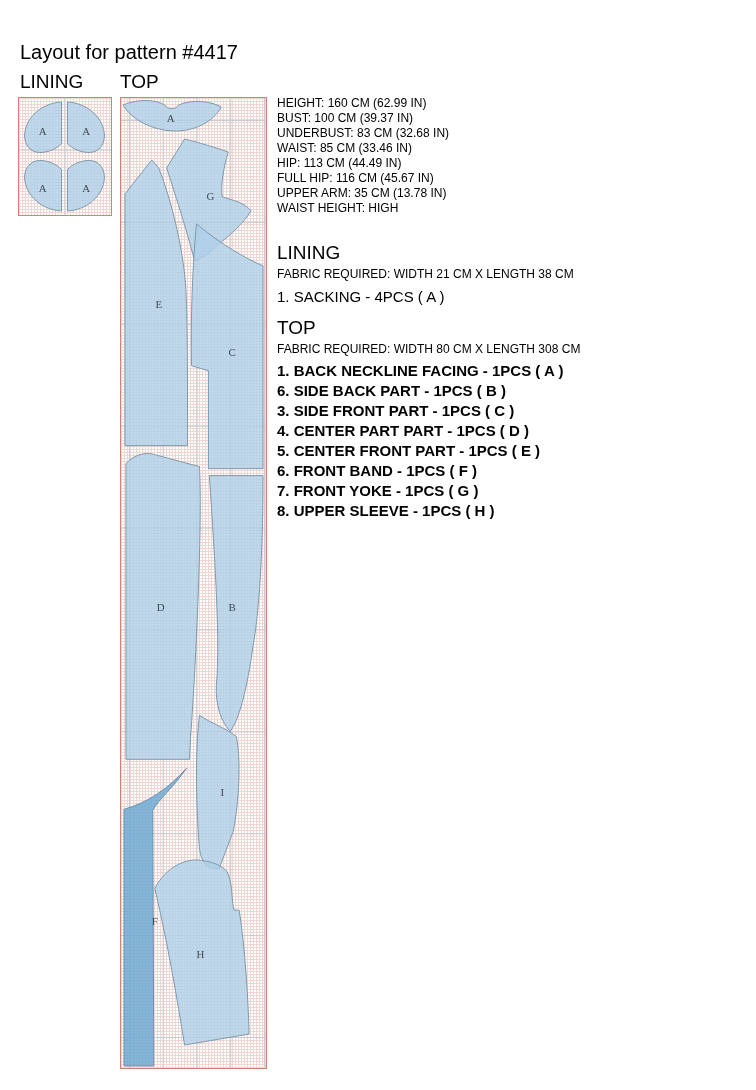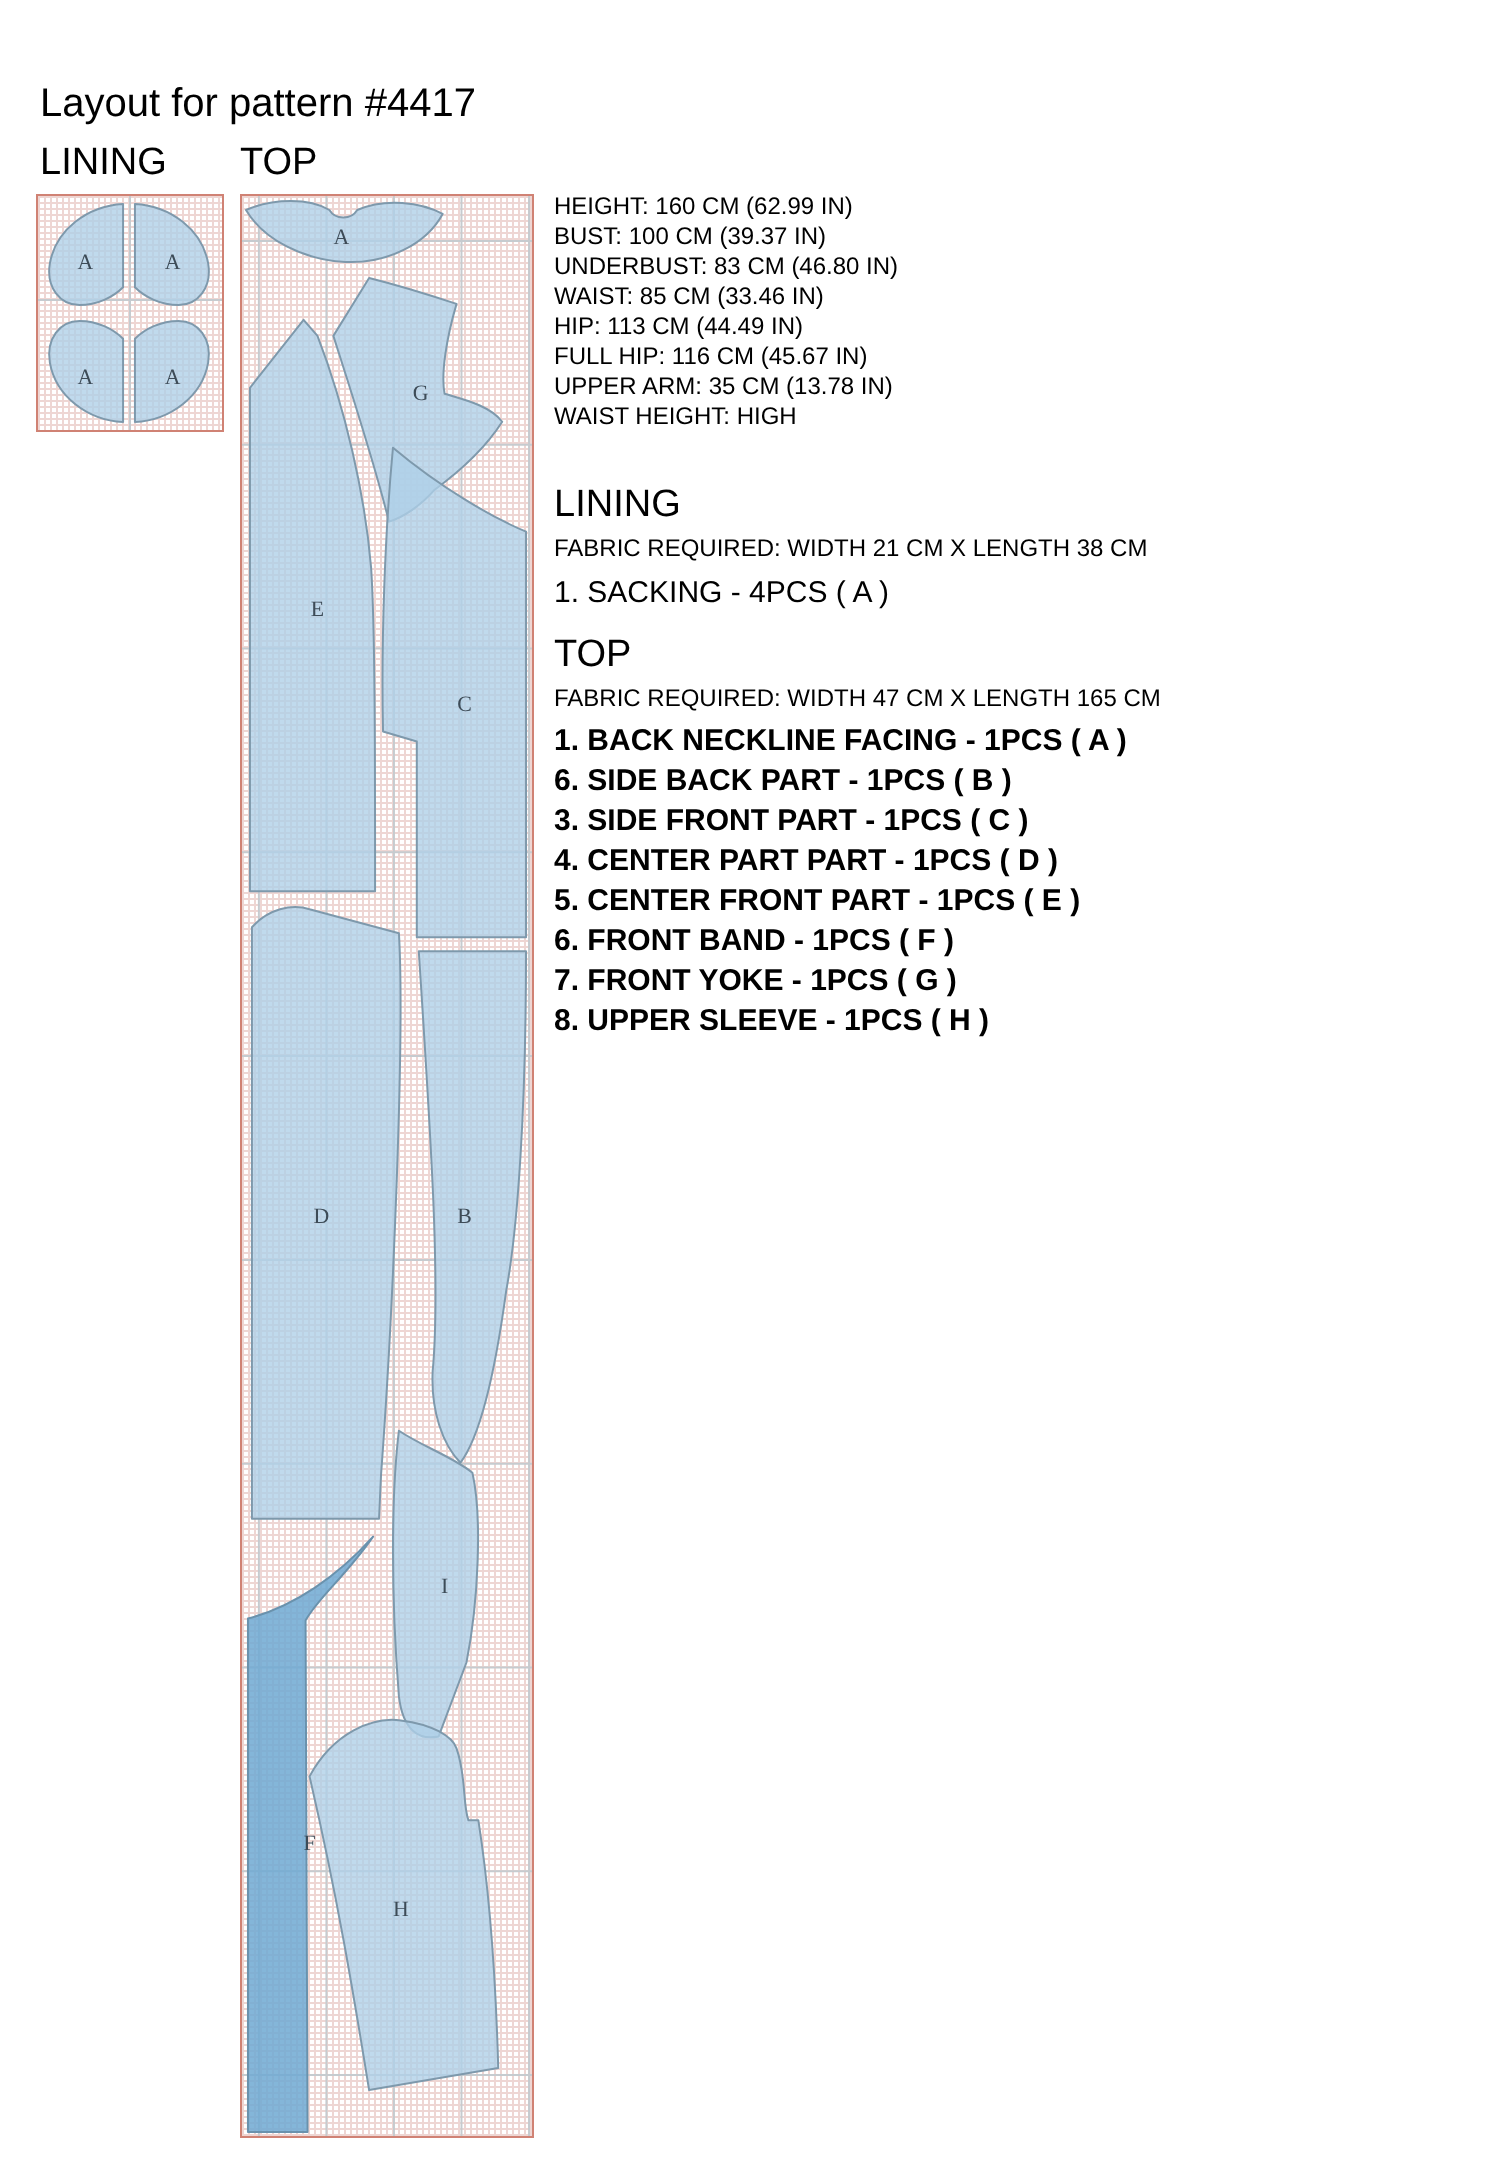--- a/index.html
+++ b/index.html
@@ -108,36 +108,36 @@
     <text class="plabel" x="112" y="514">B</text>
     <text class="plabel" x="102" y="699">I</text>
     <text class="plabel" x="34" y="828">F</text>
     <text class="plabel" x="80" y="861">H</text>
   </svg>
 </div>
 
 <div class="abs" id="measurements">
   <div class="info-line">HEIGHT: 160 CM (62.99 IN)</div>
   <div class="info-line">BUST: 100 CM (39.37 IN)</div>
-  <div class="info-line">UNDERBUST: 83 CM (46.80 IN)</div>
+  <div class="info-line">UNDERBUST: 83 CM (32.68 IN)</div>
   <div class="info-line">WAIST: 85 CM (33.46 IN)</div>
   <div class="info-line">HIP: 113 CM (44.49 IN)</div>
   <div class="info-line">FULL HIP: 116 CM (45.67 IN)</div>
   <div class="info-line">UPPER ARM: 35 CM (13.78 IN)</div>
   <div class="info-line">WAIST HEIGHT: HIGH</div>
 </div>
 
 <div class="abs section-heading" id="lining-heading">LINING</div>
 <div class="abs info-line" id="lining-fabric">FABRIC REQUIRED: WIDTH 21 CM X LENGTH 38 CM</div>
 <div class="abs" id="lining-pieces">
   <div class="list-line">1. SACKING - 4PCS ( A )</div>
 </div>
 
 <div class="abs section-heading" id="top-heading">TOP</div>
-<div class="abs info-line" id="top-fabric">FABRIC REQUIRED: WIDTH 47 CM X LENGTH 165 CM</div>
+<div class="abs info-line" id="top-fabric">FABRIC REQUIRED: WIDTH 80 CM X LENGTH 308 CM</div>
 <div class="abs" id="top-pieces">
   <div class="list-line">1. BACK NECKLINE FACING - 1PCS ( A )</div>
   <div class="list-line">6. SIDE BACK PART - 1PCS ( B )</div>
   <div class="list-line">3. SIDE FRONT PART - 1PCS ( C )</div>
   <div class="list-line">4. CENTER PART PART - 1PCS ( D )</div>
   <div class="list-line">5. CENTER FRONT PART - 1PCS ( E )</div>
   <div class="list-line">6. FRONT BAND - 1PCS ( F )</div>
   <div class="list-line">7. FRONT YOKE - 1PCS ( G )</div>
   <div class="list-line">8. UPPER SLEEVE - 1PCS ( H )</div>
 </div>

